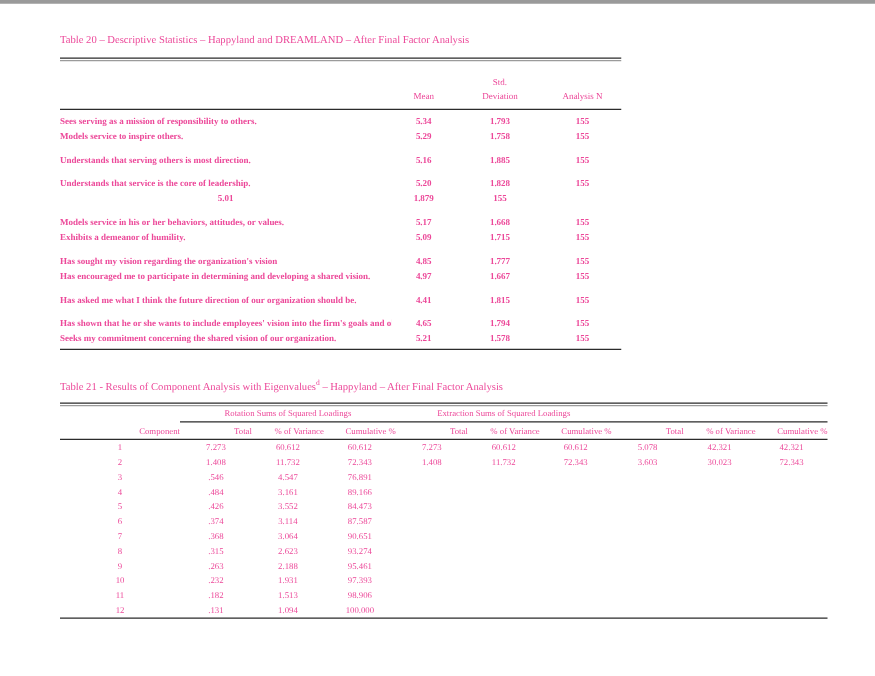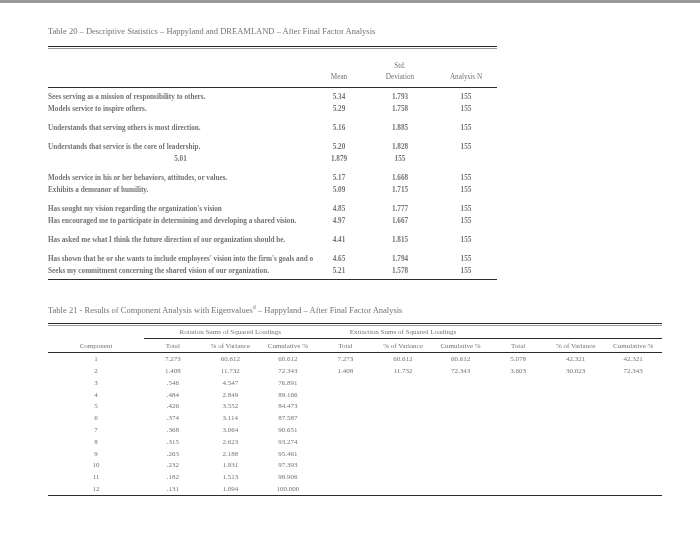--- a/index.html
+++ b/index.html
@@ -1,21 +1,21 @@
 <!DOCTYPE html>
 <html><head>
 <meta charset="utf-8">
 <style>
   html,body{margin:0;padding:0;background:#e8e8e8;}
   .page{
     position:relative;
     width:700px;height:541px;
     background:#ffffff;
     font-family:"Liberation Serif","DejaVu Serif",serif;
-    color:#737373;
+    color:#ec4899;
     overflow:hidden;
     box-sizing:border-box;
   }
   .top-bar{position:absolute;top:0;left:0;width:700px;height:3px;background:#9a9a9a;}
   .content{position:absolute;top:3px;left:48px;}
 
   .t-title{font-size:8.5px;line-height:11px;white-space:nowrap;}
   .t20-title{margin-top:23px;}
   .t21-title{margin-top:22px;}
   sup{font-size:6px;}
@@ -35,21 +35,21 @@
   .t20-row{display:grid;grid-template-columns:1fr 52px 70px 62px;height:12px;align-items:center;}
   .t20-row .cell{font-size:7.2px;line-height:12px;white-space:nowrap;overflow:hidden;}
   .t20-row .num{text-align:center;}
 
   
   .t21{width:614px;margin-top:7px;}
   .t21-grouprow{display:grid;grid-template-columns:96px 1fr;height:13px;}
   .t21-groups{display:grid;grid-template-columns:repeat(9,1fr);border-bottom:1px solid #2b2b2b;}
   .t21-groups .gh{grid-column:span 3;font-size:7px;line-height:12px;text-align:center;white-space:nowrap;}
   .t21-subrow{display:grid;grid-template-columns:96px repeat(9,1fr);height:13px;align-items:end;}
-  .t21-subrow .sh{font-size:7px;line-height:12px;text-align:center;white-space:nowrap;}
+  .t21-subrow .sh{font-size:7px;line-height:12px;text-align:right;white-space:nowrap;}
   .t21-body{padding-top:1px;}
   .t21-row{display:grid;grid-template-columns:96px repeat(9,1fr);height:11.8px;align-items:center;}
   .t21-row .cell{font-size:7px;line-height:11px;text-align:center;white-space:nowrap;}
 </style>
 </head>
 <body>
 
 <div class="page">
   <div class="top-bar"></div>
 
@@ -224,21 +224,21 @@
             <div class="cell"></div>
             <div class="cell"></div>
             <div class="cell"></div>
             <div class="cell"></div>
             <div class="cell"></div>
             <div class="cell"></div>
           </div>
           <div class="t21-row">
             <div class="cell">4</div>
             <div class="cell">.484</div>
-            <div class="cell">2.849</div>
+            <div class="cell">3.161</div>
             <div class="cell">89.166</div>
             <div class="cell"></div>
             <div class="cell"></div>
             <div class="cell"></div>
             <div class="cell"></div>
             <div class="cell"></div>
             <div class="cell"></div>
           </div>
           <div class="t21-row">
             <div class="cell">5</div>

